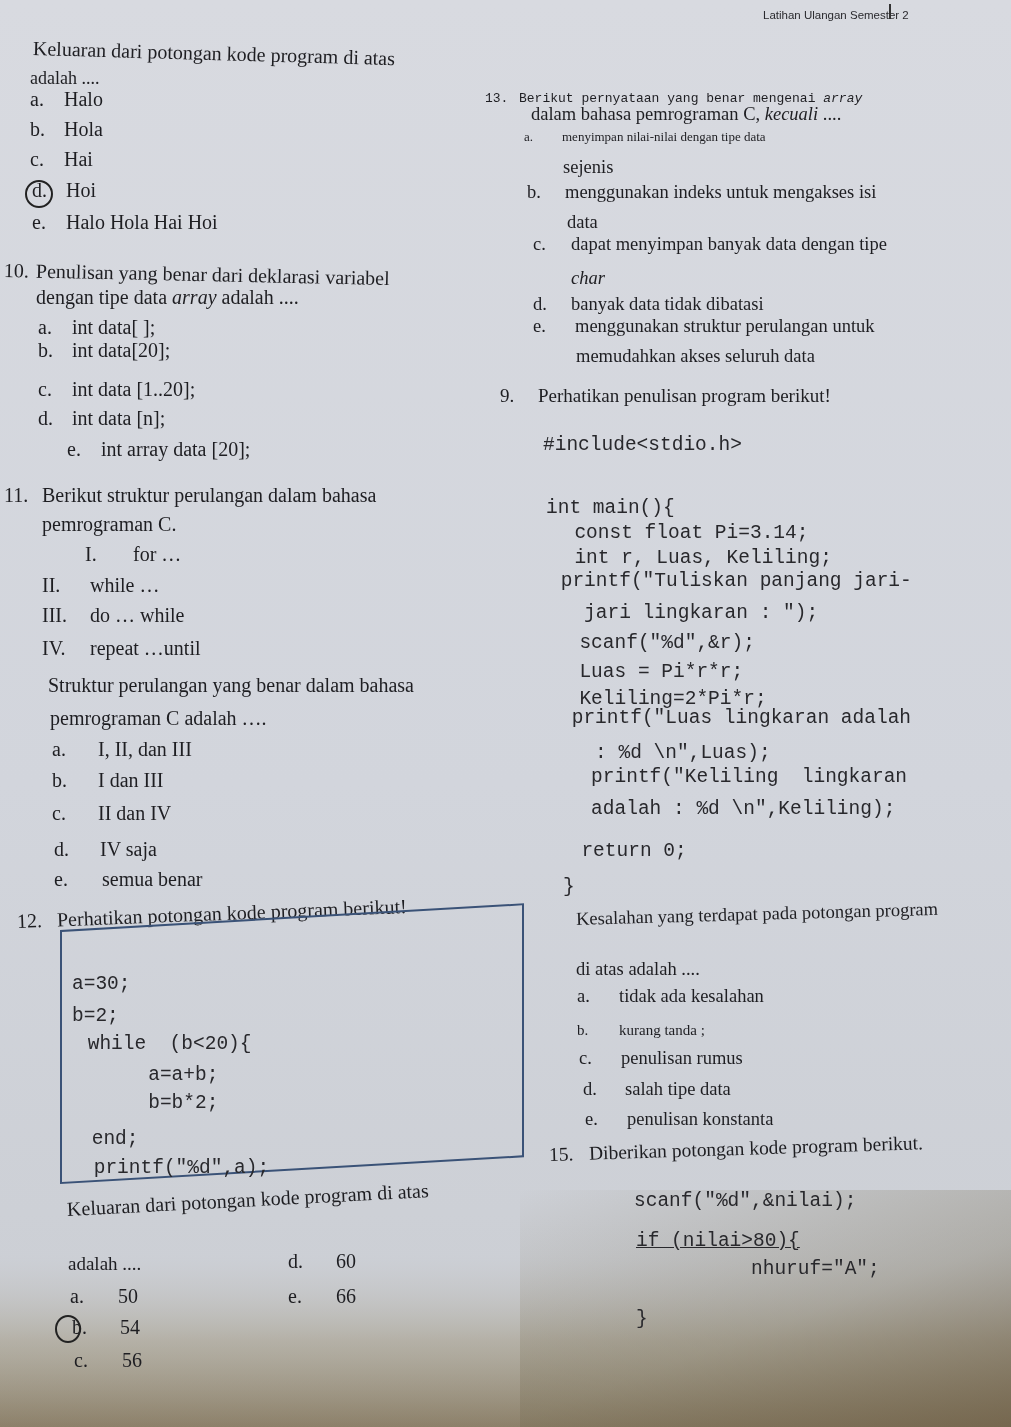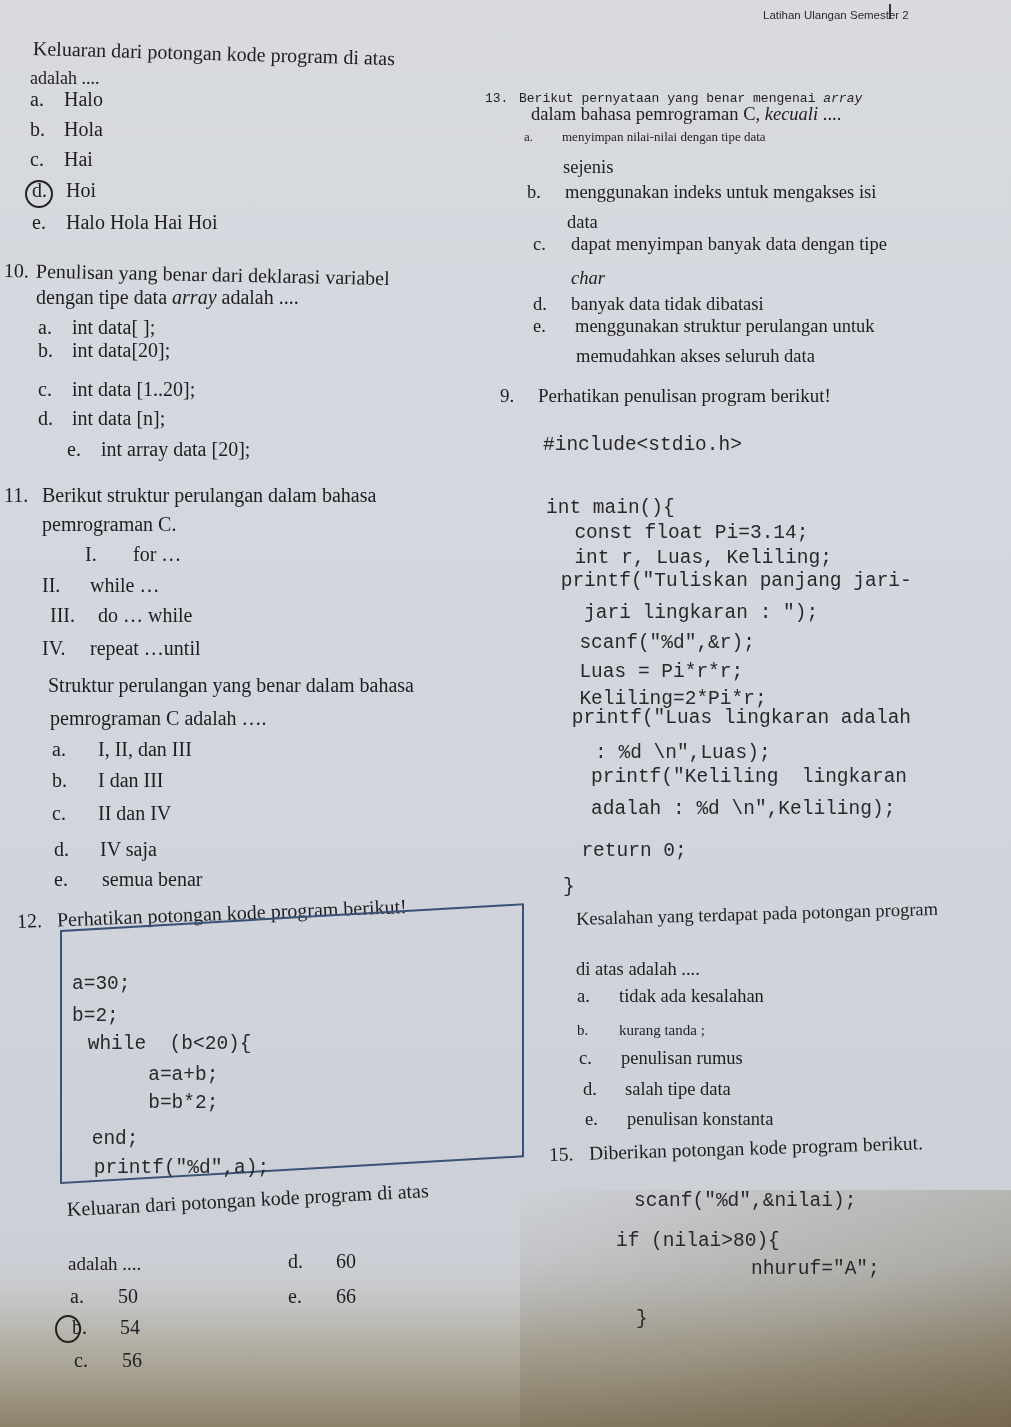--- a/index.html
+++ b/index.html
@@ -58,21 +58,21 @@
 <div class="t" style="left:38px;top:316px;"><span class="opt-l">a.</span><span>int data[ ];</span></div>
 <div class="t" style="left:38px;top:339px;"><span class="opt-l">b.</span><span>int data[20];</span></div>
 <div class="t" style="left:38px;top:378px;"><span class="opt-l">c.</span><span>int data [1..20];</span></div>
 <div class="t" style="left:38px;top:407px;"><span class="opt-l">d.</span><span>int data [n];</span></div>
 <div class="t" style="left:56px;top:438px;margin-left:11px;"><span class="opt-l">e.</span><span>int array data [20];</span></div>
 
 <div class="t" style="left:4px;top:484px;"><span style="display:inline-block;width:38px;">11.</span><span>Berikut struktur perulangan dalam bahasa</span></div>
 <div class="t" style="left:42px;top:513px;">pemrograman C.</div>
 <div class="t" style="left:42px;top:543px;margin-left:43px;"><span style="display:inline-block;width:48px;">I.</span><span>for …</span></div>
 <div class="t" style="left:42px;top:574px;"><span style="display:inline-block;width:48px;">II.</span><span>while …</span></div>
-<div class="t" style="left:42px;top:604px;"><span style="display:inline-block;width:48px;margin-left:8px;">III.</span><span>do … while</span></div>
+<div class="t" style="left:42px;top:604px;"><span style="display:inline-block;width:48px;">III.</span><span>do … while</span></div>
 <div class="t" style="left:42px;top:637px;"><span style="display:inline-block;width:48px;">IV.</span><span>repeat …until</span></div>
 <div class="t" style="left:48px;top:674px;">Struktur perulangan yang benar dalam bahasa</div>
 <div class="t" style="left:50px;top:707px;">pemrograman C adalah ….</div>
 <div class="t" style="left:52px;top:738px;"><span class="opt-l" style="width:46px">a.</span><span>I, II, dan III</span></div>
 <div class="t" style="left:52px;top:769px;"><span class="opt-l" style="width:46px">b.</span><span>I dan III</span></div>
 <div class="t" style="left:52px;top:802px;"><span class="opt-l" style="width:46px">c.</span><span>II dan IV</span></div>
 <div class="t" style="left:54px;top:838px;"><span class="opt-l" style="width:46px">d.</span><span>IV saja</span></div>
 <div class="t" style="left:54px;top:868px;"><span class="opt-l" style="width:48px">e.</span><span>semua benar</span></div>
 
 <div class="t" style="left:17px;top:910px;transform:rotate(-2.2deg);transform-origin:left;"><span style="display:inline-block;width:40px;">12.</span><span>Perhatikan potongan kode program berikut!</span></div>
@@ -124,15 +124,15 @@
 <div class="t" style="left:576px;top:908px;font-size:18.5px;transform:rotate(-1.6deg);transform-origin:left;">Kesalahan yang terdapat pada potongan program</div>
 <div class="t" style="left:576px;top:958px;font-size:18.5px;">di atas adalah ....</div>
 <div class="t" style="left:577px;top:985px;font-size:18.5px;"><span class="opt-l" style="width:42px">a.</span><span>tidak ada kesalahan</span></div>
 <div class="t" style="left:577px;top:1019px;font-size:15px;"><span class="opt-l" style="width:42px">b.</span><span>kurang tanda ;</span></div>
 <div class="t" style="left:579px;top:1047px;font-size:18.5px;"><span class="opt-l" style="width:42px">c.</span><span>penulisan rumus</span></div>
 <div class="t" style="left:583px;top:1078px;font-size:18.5px;"><span class="opt-l" style="width:42px">d.</span><span>salah tipe data</span></div>
 <div class="t" style="left:585px;top:1108px;font-size:18.5px;"><span class="opt-l" style="width:42px">e.</span><span>penulisan konstanta</span></div>
 
 <div class="t" style="left:549px;top:1144px;font-size:19.5px;transform:rotate(-1.8deg);transform-origin:left;"><span style="display:inline-block;width:40px;">15.</span><span>Diberikan potongan kode program berikut.</span></div>
 <div class="code" style="left:634px;top:1190px;">scanf("%d",&amp;nilai);</div>
-<div class="code" style="left:616px;top:1230px;">if (nilai&gt;80){</div>
+<div class="code" style="left:636px;top:1230px;text-decoration:underline;">if (nilai&gt;80){</div>
 <div class="code" style="left:634px;top:1258px;">          nhuruf="A";</div>
 <div class="code" style="left:636px;top:1308px;">}</div>
 
 </body></html>

